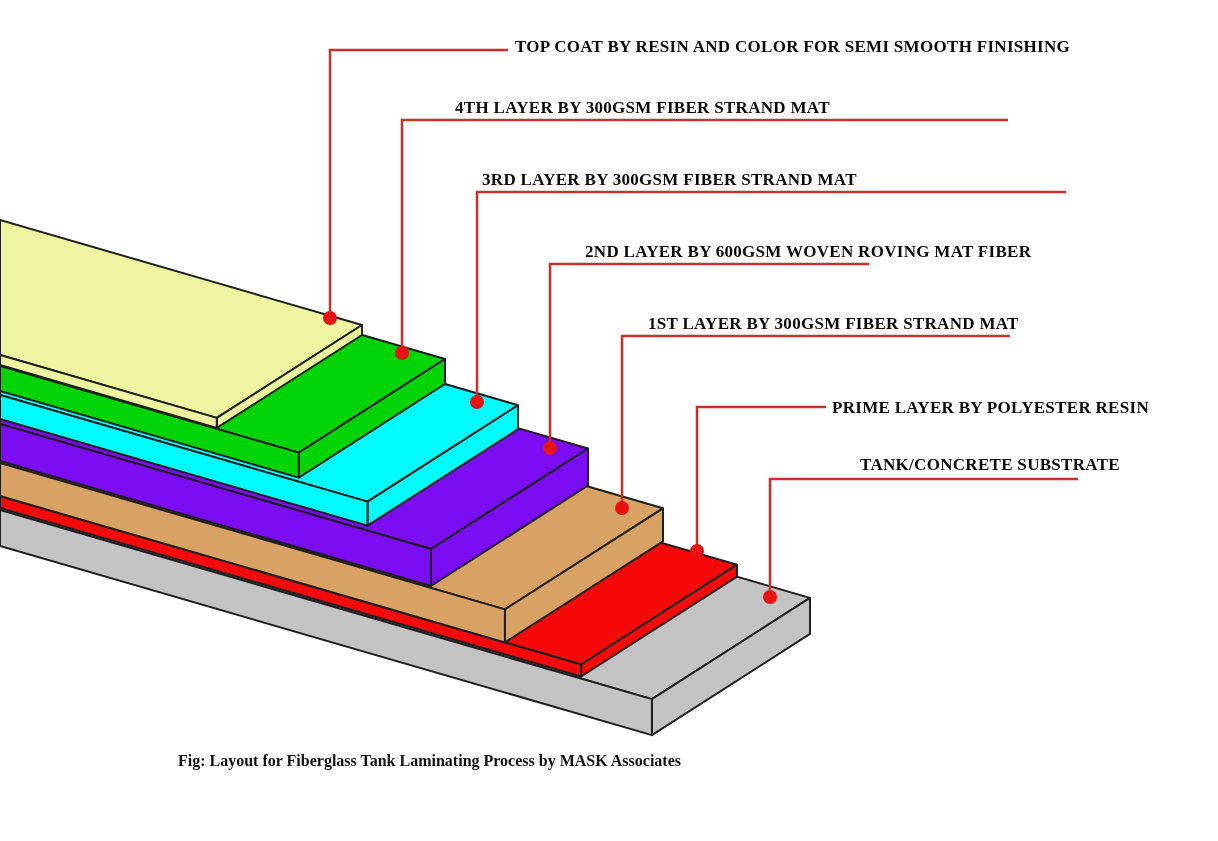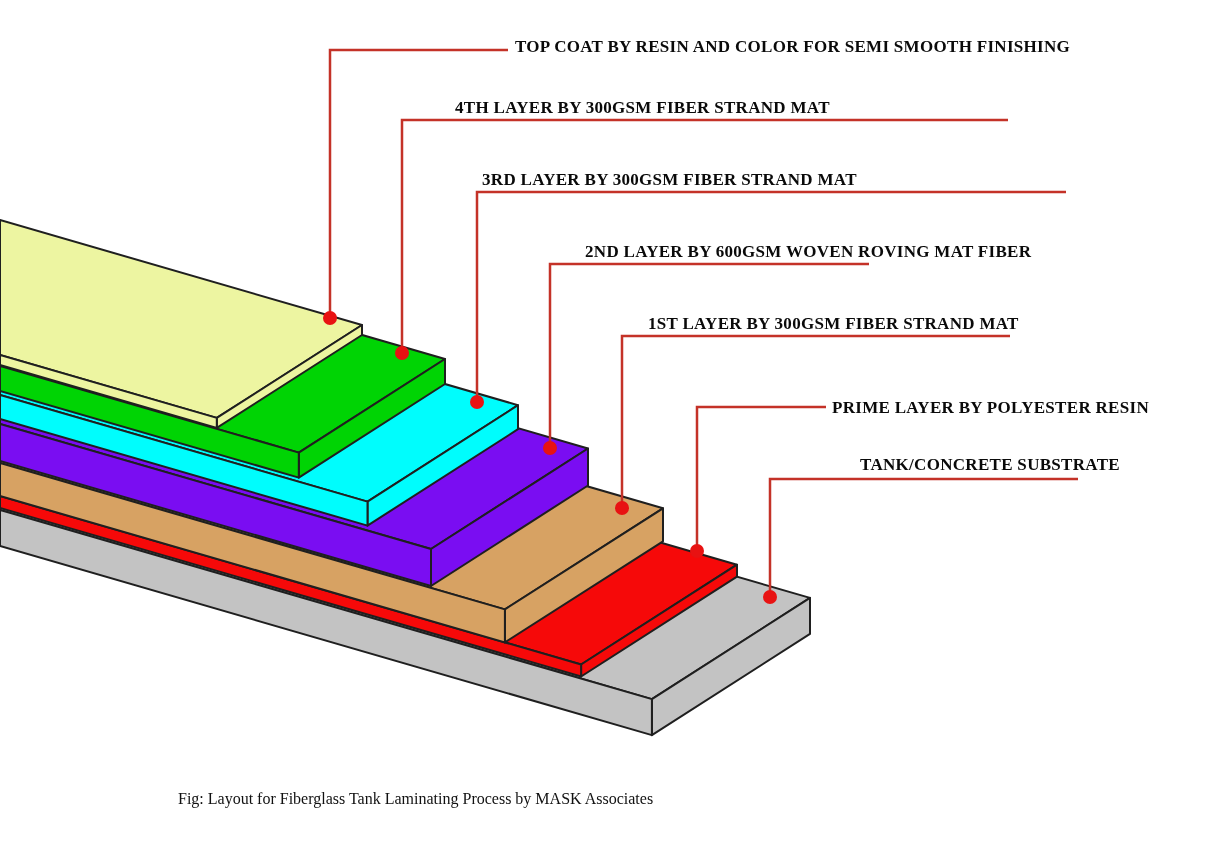--- a/index.html
+++ b/index.html
@@ -16,23 +16,23 @@
     overflow: hidden;
   }
   #diagram-svg {
     position: absolute;
     left: 0;
     top: 0;
   }
   #caption {
     position: absolute;
     left: 178px;
-    top: 790px;
+    top: 752px;
     font-size: 16px;
-    font-weight: normal;
+    font-weight: bold;
     color: #111111;
     white-space: nowrap;
   }
   .layer-label {
     font-family: "Liberation Serif", "DejaVu Serif", serif;
     font-weight: bold;
     font-size: 17px;
     letter-spacing: 0.3px;
     fill: #0a0a0a;
   }

